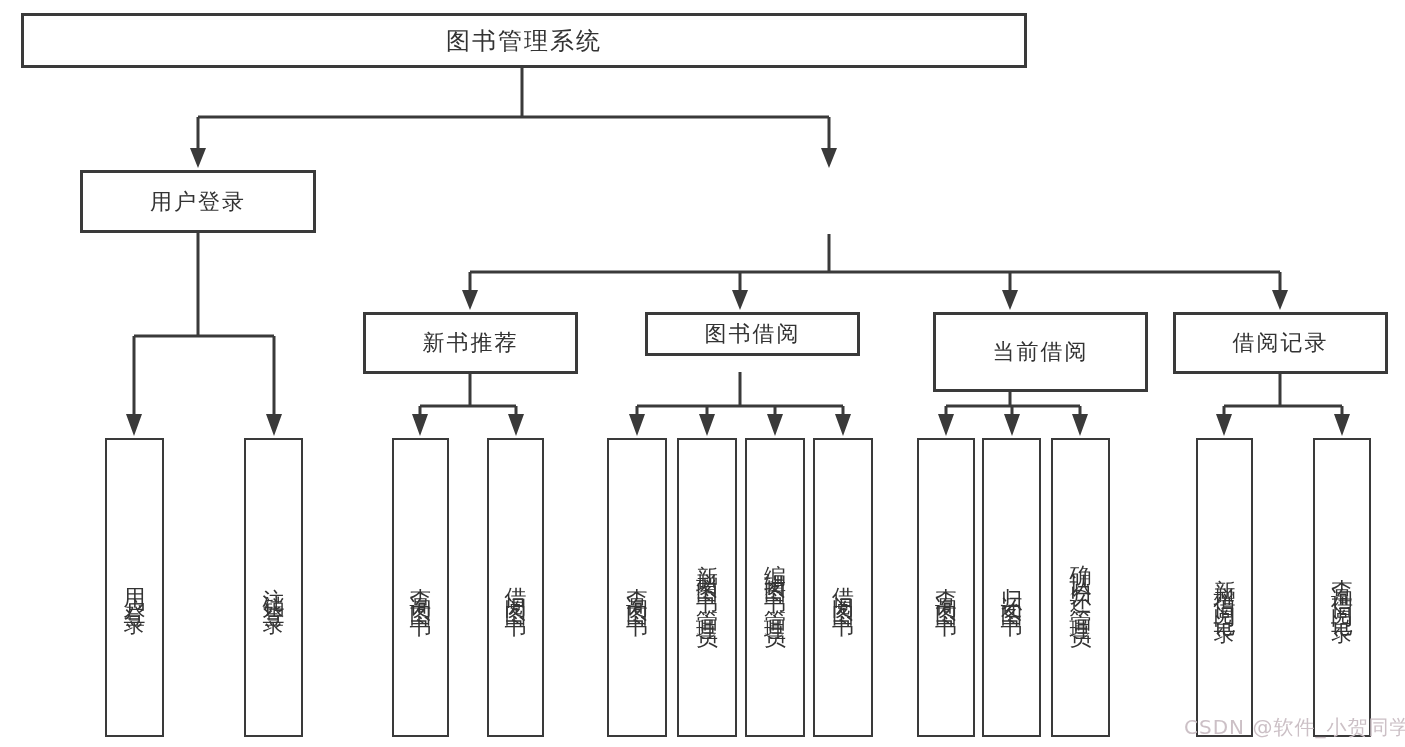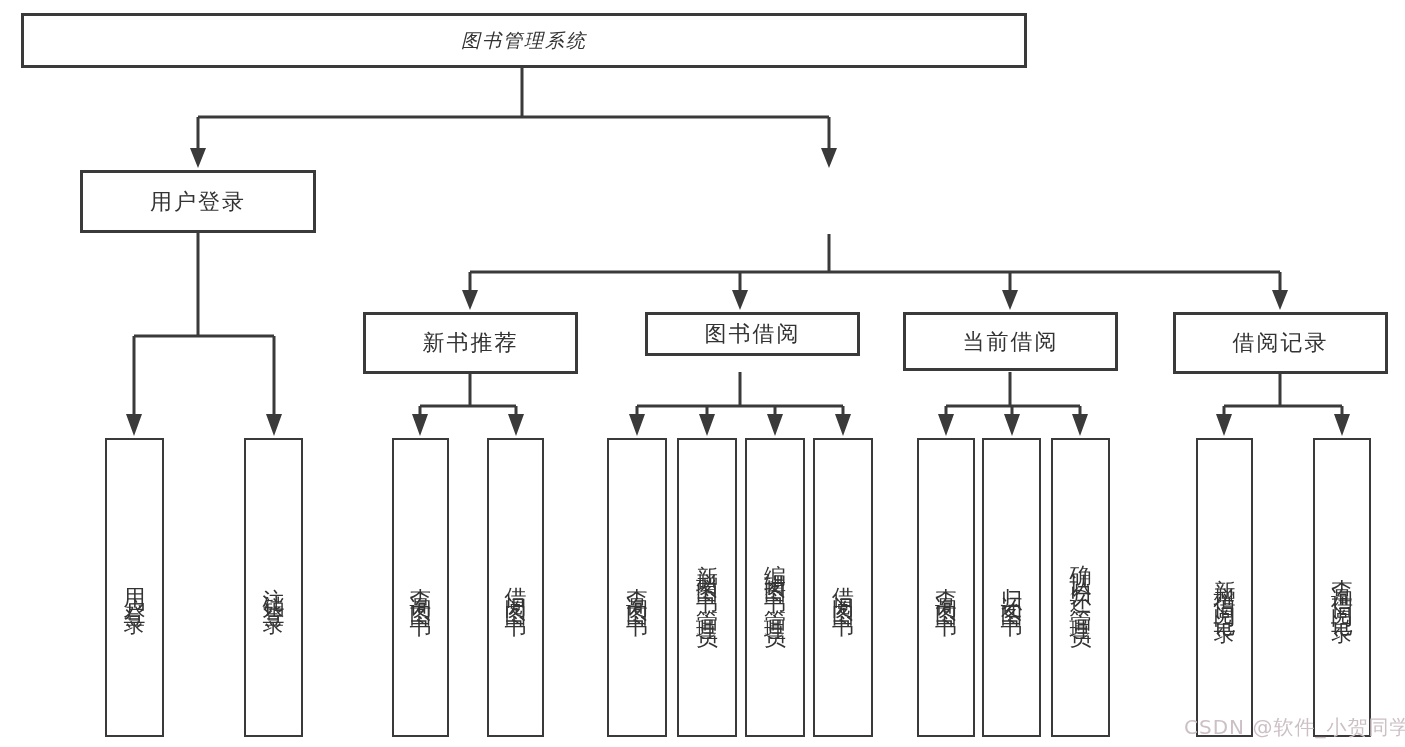--- a/index.html
+++ b/index.html
@@ -31,21 +31,21 @@
     box-sizing: border-box;
     background: #ffffff;
     border: 3px solid #3a3a3a;
     color: #333333;
     display: flex;
     align-items: center;
     justify-content: center;
     z-index: 2;
   }
   .h-node { font-size: 22px; letter-spacing: 2px; white-space: nowrap; }
-  .root-node { font-size: 19px; font-style: italic; }
+  .root-node { font-size: 24px; }
   .v-node { border-width: 2.5px; }
   .v-text {
     writing-mode: vertical-rl;
     text-orientation: mixed;
     font-size: 22px;
     line-height: 1;
     letter-spacing: 9px;
     color: #333333;
   }
   .watermark {
@@ -95,21 +95,21 @@
   <div class="node h-node" style="left:80px; top:170px; width:236px; height:63px;">
     <span>用户登录</span>
   </div>
 
   <div class="node h-node" style="left:363px; top:312px; width:215px; height:62px;">
     <span>新书推荐</span>
   </div>
   <div class="node h-node" style="left:633px; top:312px; width:215px; height:44px;margin-left:12px;">
     <span>图书借阅</span>
   </div>
-  <div class="node h-node" style="left:903px; top:312px; width:215px; height:59px;">
+  <div class="node h-node" style="left:933px; top:312px; width:215px; height:80px;">
     <span>当前借阅</span>
   </div>
   <div class="node h-node" style="left:1173px; top:312px; width:215px; height:62px;">
     <span>借阅记录</span>
   </div>
 
   <div class="node v-node" style="left:105px; top:438px; width:59px; height:299px;">
     <span class="v-text">用户登录</span>
   </div>
   <div class="node v-node" style="left:244px; top:438px; width:59px; height:299px;">

